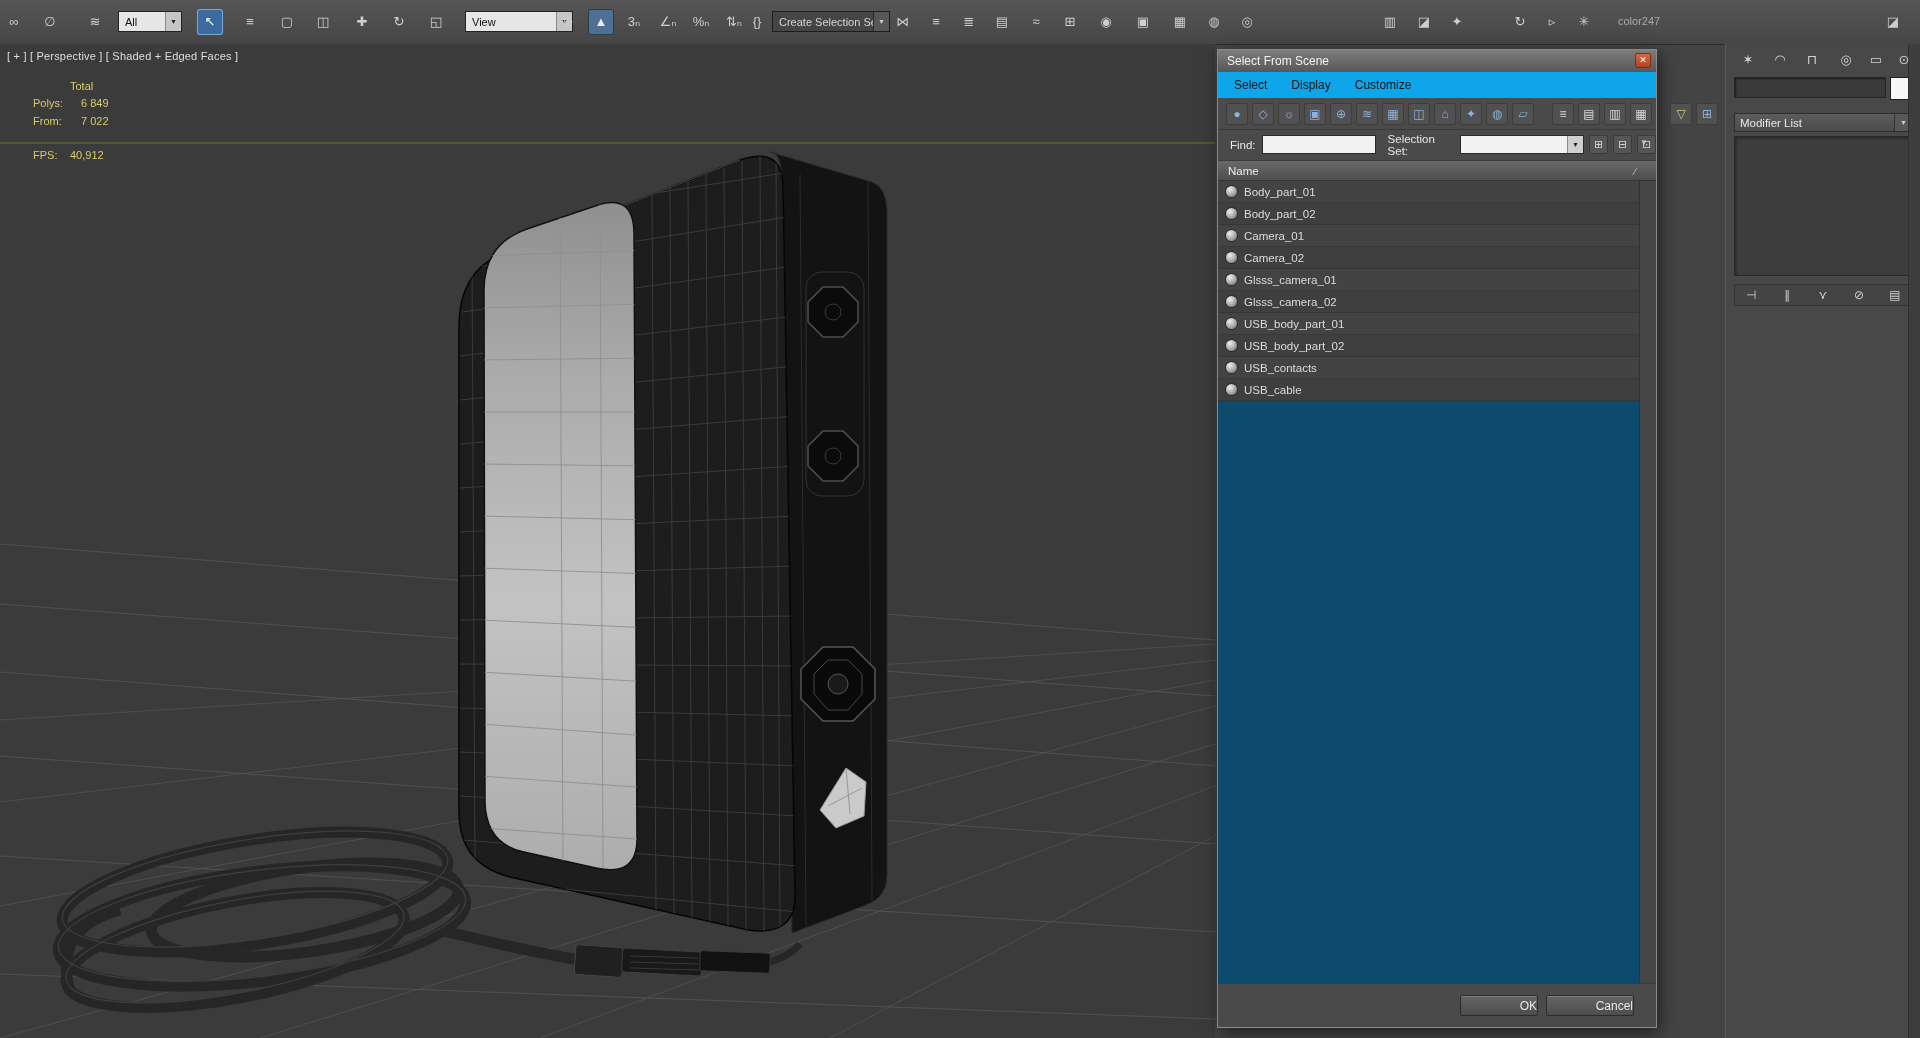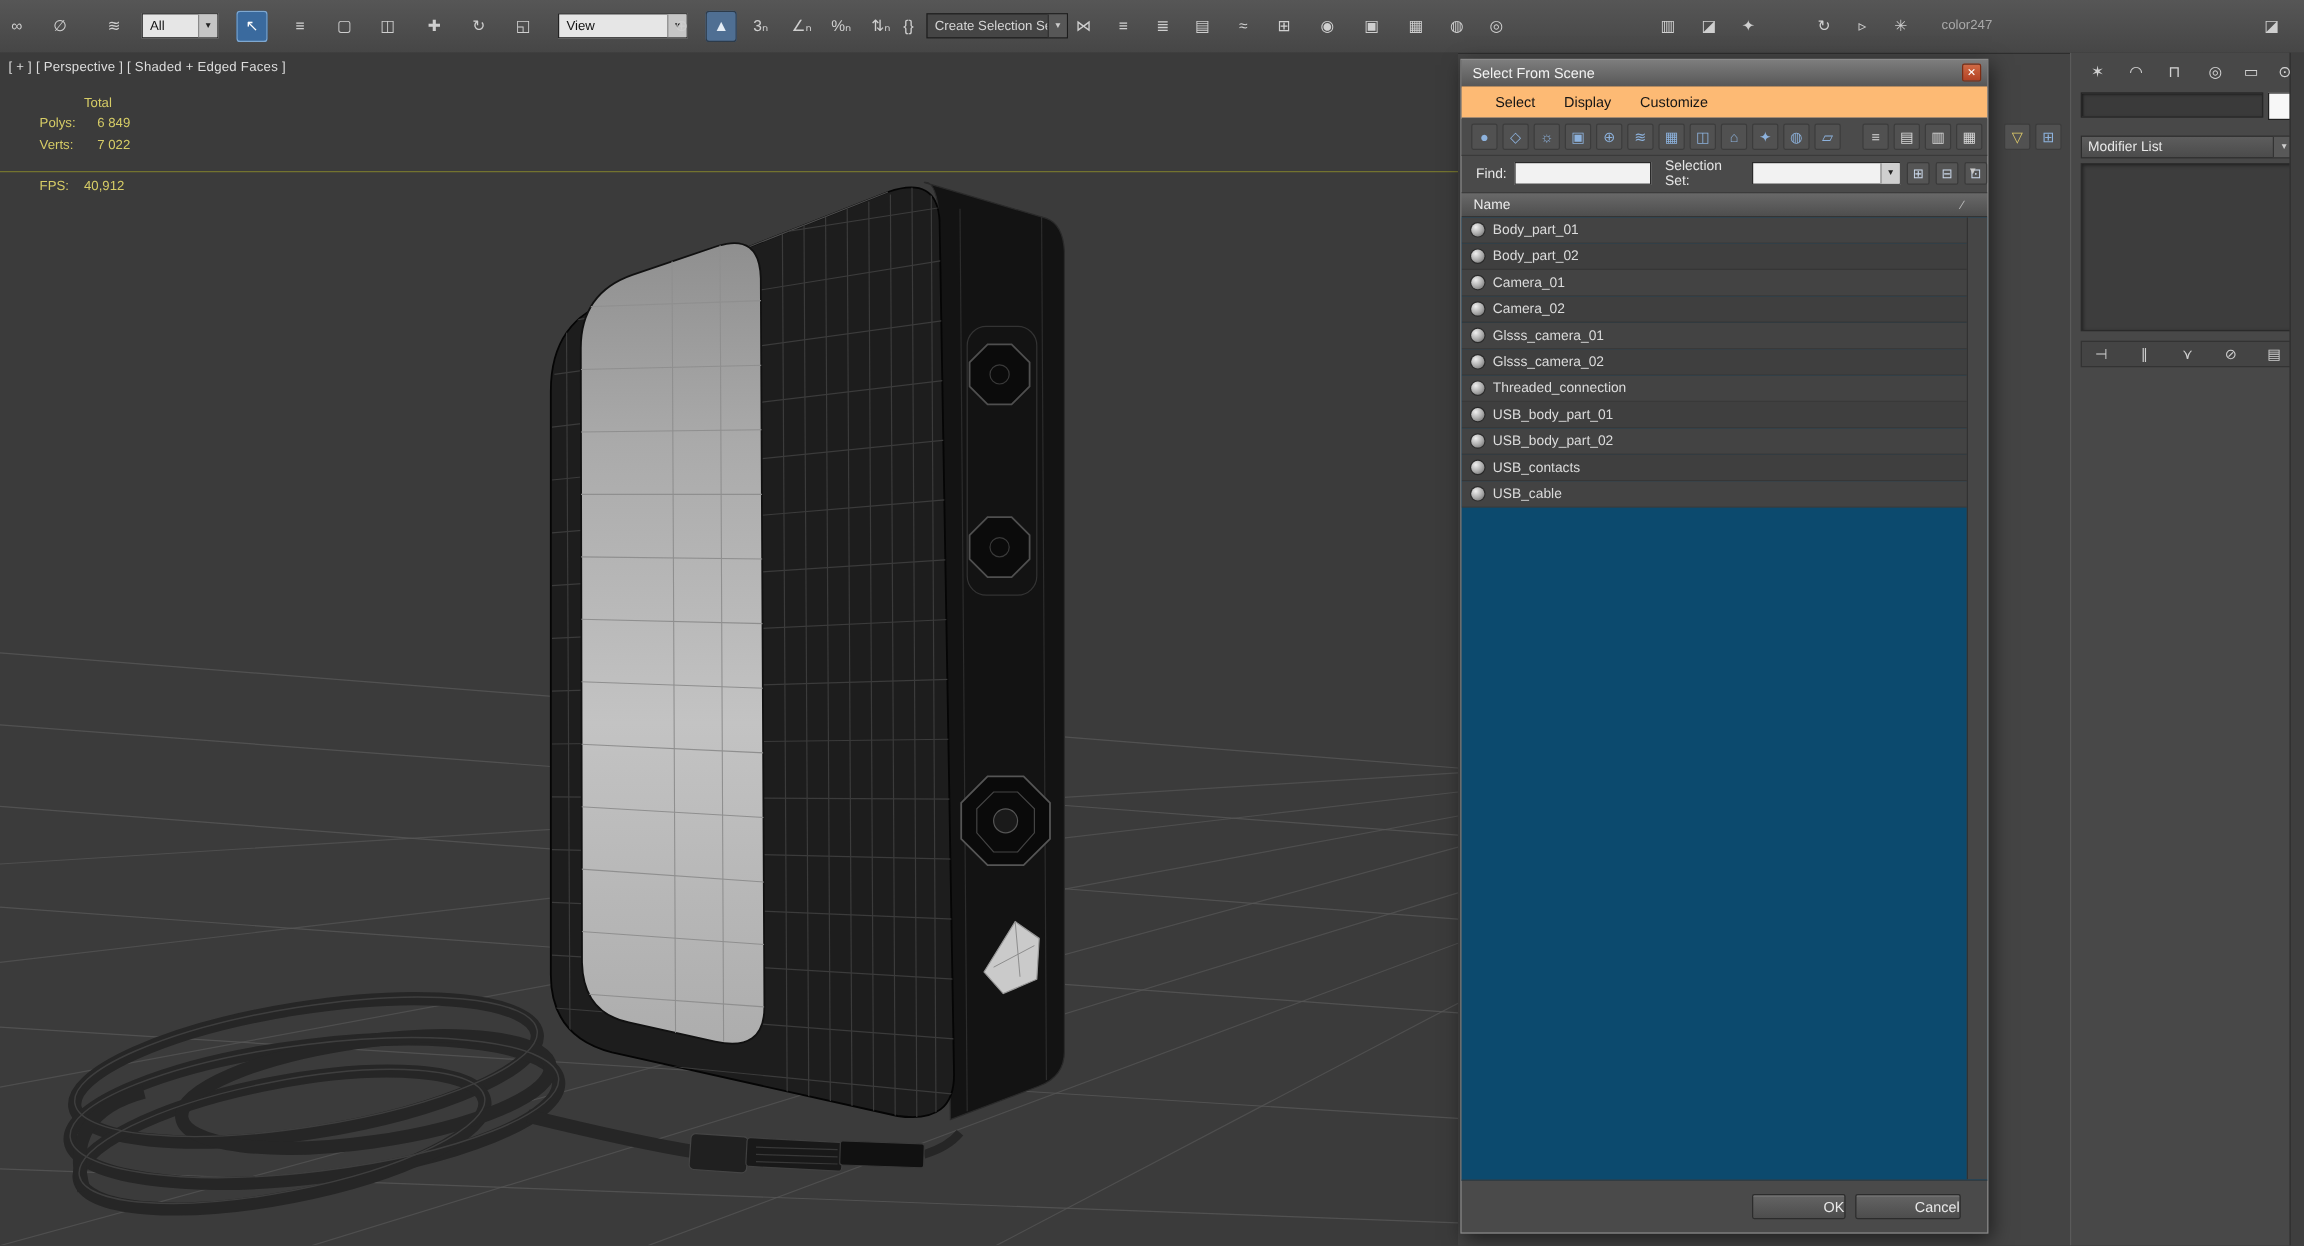--- a/index.html
+++ b/index.html
@@ -30,22 +30,22 @@
   .st{position:absolute;font-size:11px;color:#d6cc66;white-space:nowrap}
 
   
   .dialog{left:1217px;top:49px;width:440px;height:979px;background:#4a4a4a;
     border:1px solid #8a8a8a;box-shadow:3px 5px 16px rgba(0,0,0,.55);box-sizing:border-box}
   .dlg-title{left:0;top:0;right:0;height:22px;background:linear-gradient(#7d7d7d,#575757);
     border-bottom:1px solid #3c3c3c;color:#f2f2f2;font-size:12px;line-height:22px;padding-left:9px}
   .dlg-close{position:absolute;right:5px;top:3px;width:16px;height:15px;
     background:linear-gradient(#d06a45,#b34224);border:1px solid #7e2c12;color:#fff;
     font-size:9px;line-height:13px;text-align:center;border-radius:2px;box-sizing:border-box}
-  .dlg-menubar{left:0;top:22px;right:0;height:26px;background:#fdba74;
-    border-bottom:1px solid #b0b0b0;display:flex;align-items:flex-start;padding-left:16px}
+  .dlg-menubar{left:0;top:22px;right:0;height:26px;background:#0ea5e9;
+    border-bottom:1px solid #b0b0b0;display:flex;align-items:flex-start;padding-left:4px}
   .dlg-menu{padding:0 12px;font-size:12px;color:#151515;line-height:26px}
   .dlg-toolbar{left:0;top:48px;right:0;height:31px;background:#4b4b4b;
     border-bottom:1px solid #3a3a3a;display:flex;align-items:center;padding-left:8px}
   .dlg-icon{width:22px;height:22px;margin-right:4px;display:flex;align-items:center;
     justify-content:center;font-size:12px;color:#8db2dd;background:#515151;
     border:1px solid #3c3c3c;border-radius:2px;box-sizing:border-box;flex:0 0 auto}
   .dlg-findrow{left:0;top:79px;right:0;height:31px;display:flex;align-items:center;
     padding-left:12px;font-size:11.5px;color:#e6e6e6}
   .find-input{width:106px;height:17px;background:#f2f2f2;border:1px solid #2a2a2a;
     margin:0 12px 0 6px;font-size:11px;padding:0 3px;font-family:inherit}
@@ -230,21 +230,21 @@
       <rect x="622" y="906" width="80" height="24" rx="3" fill="#191919" stroke="#404040" transform="rotate(3 662 918)"></rect>
       <rect x="700" y="908" width="70" height="20" rx="2" fill="#111" stroke="#3a3a3a" transform="rotate(2 735 918)"></rect>
       <path d="M630 912 L698 914 M630 918 L698 920 M630 924 L698 926" stroke="#383838" stroke-width="1" fill="none"></path>
     </g>
   </svg>
 
   <div class="abs vp-label">[ + ] [ Perspective ] [ Shaded + Edged Faces ]</div>
   <div class="abs st" style="left:70px;top:36px">Total</div>
   <div class="abs st" style="left:33px;top:53px">Polys:</div>
   <div class="abs st" style="left:81px;top:53px">6 849</div>
-  <div class="abs st" style="left:33px;top:71px">Verts:</div>
+  <div class="abs st" style="left:33px;top:71px">From:</div>
   <div class="abs st" style="left:81px;top:71px">7 022</div>
   <div class="abs st" style="left:33px;top:105px">FPS:</div>
   <div class="abs st" style="left:70px;top:105px">40,912</div>
 </div>
 
 <div class="abs dialog">
   <div class="abs dlg-title">
     <span>Select From Scene</span>
     <span class="dlg-close">✕</span>
   </div>
@@ -312,24 +312,20 @@
       <div class="scene-row">
         <span class="sphere"></span>
         <span>Glsss_camera_01</span>
       </div>
       <div class="scene-row">
         <span class="sphere"></span>
         <span>Glsss_camera_02</span>
       </div>
       <div class="scene-row">
         <span class="sphere"></span>
-        <span>Threaded_connection</span>
-      </div>
-      <div class="scene-row">
-        <span class="sphere"></span>
         <span>USB_body_part_01</span>
       </div>
       <div class="scene-row">
         <span class="sphere"></span>
         <span>USB_body_part_02</span>
       </div>
       <div class="scene-row">
         <span class="sphere"></span>
         <span>USB_contacts</span>
       </div>

